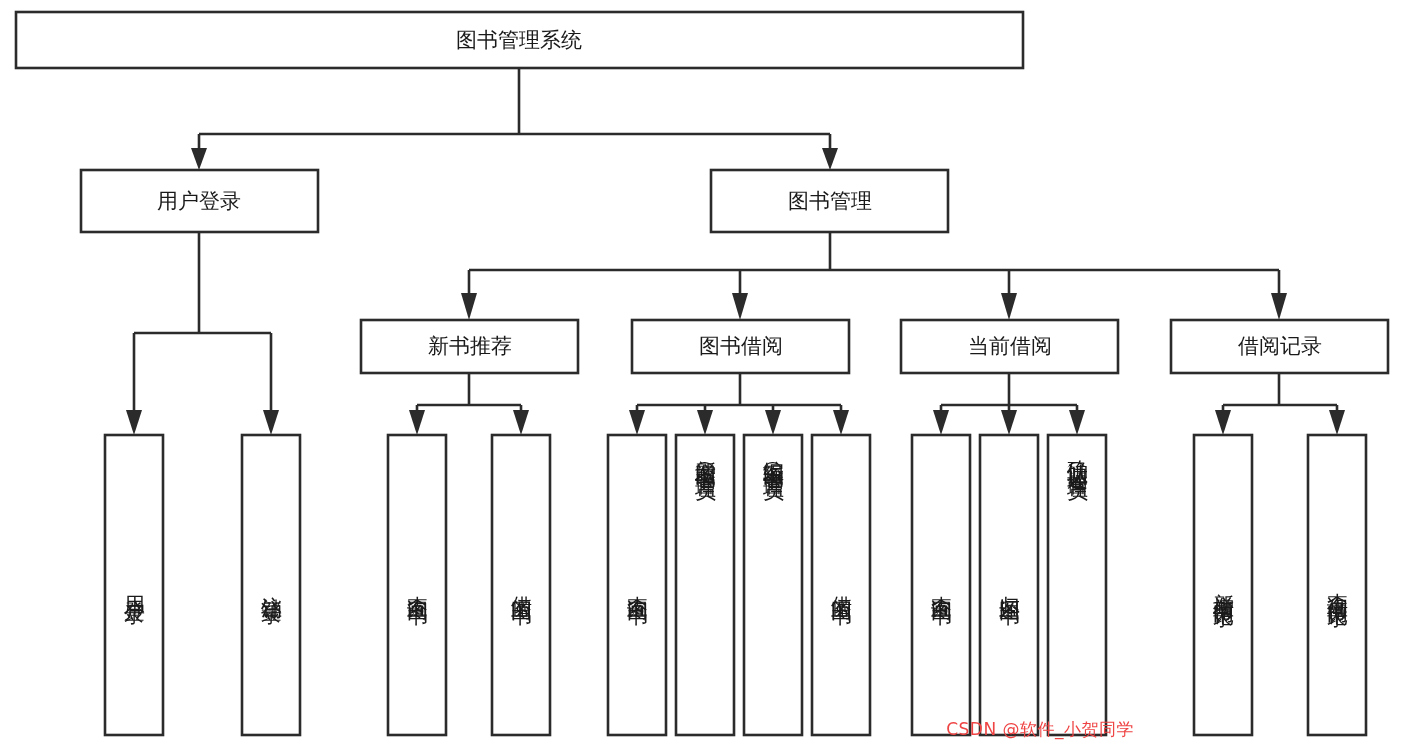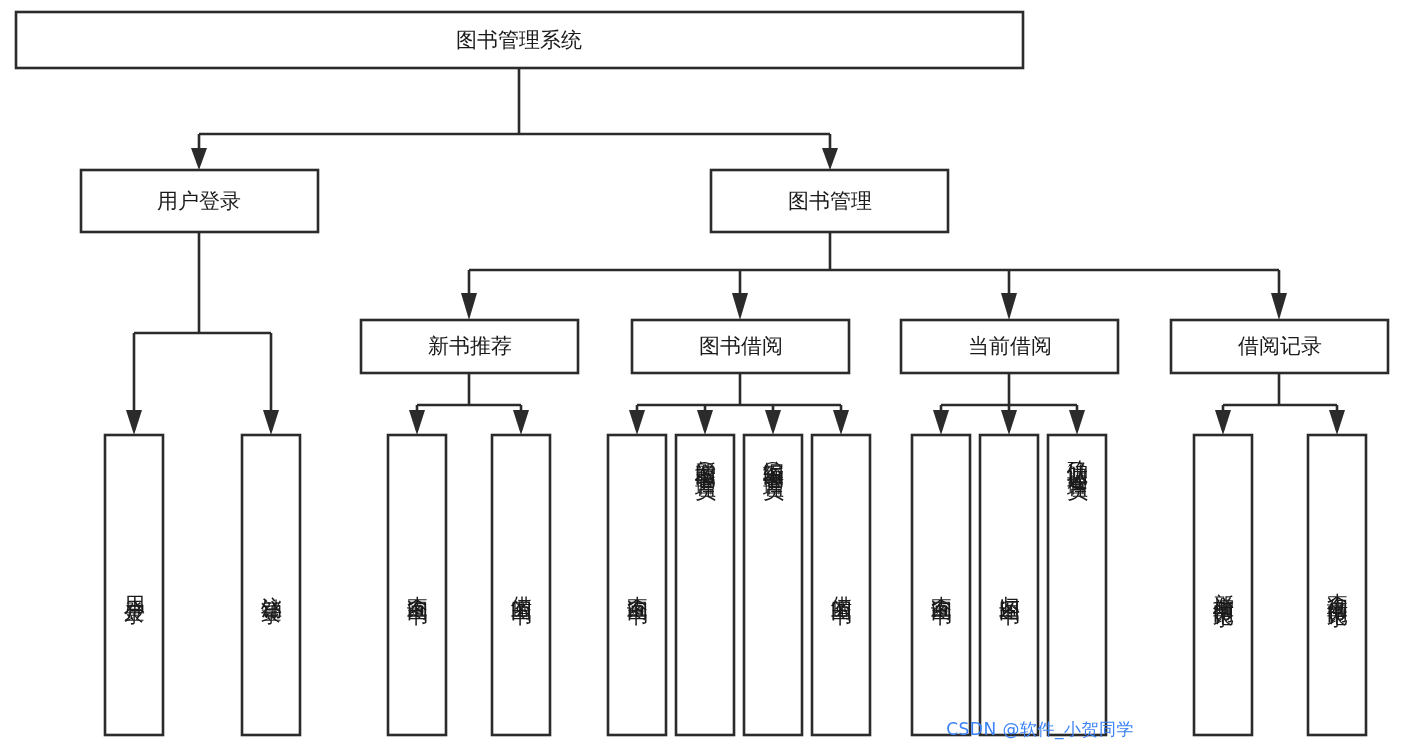--- a/index.html
+++ b/index.html
@@ -73,21 +73,21 @@
     letter-spacing: 3px;
     color: #1a1a1a;
     white-space: nowrap;
   }
   .watermark {
     position: absolute;
     right: 8px;
     bottom: 6px;
     font-family: "DejaVu Sans", "Liberation Sans", sans-serif;
     font-size: 17px;
-    color: #3b82f6;
+    color: #ef4444;
     letter-spacing: 0.5px;
     white-space: nowrap;
   }
 </style>
 </head>
 <body>
 
 <div id="diagram-root">
 
   <svg id="diagram-canvas" viewBox="0 0 1405 747">

